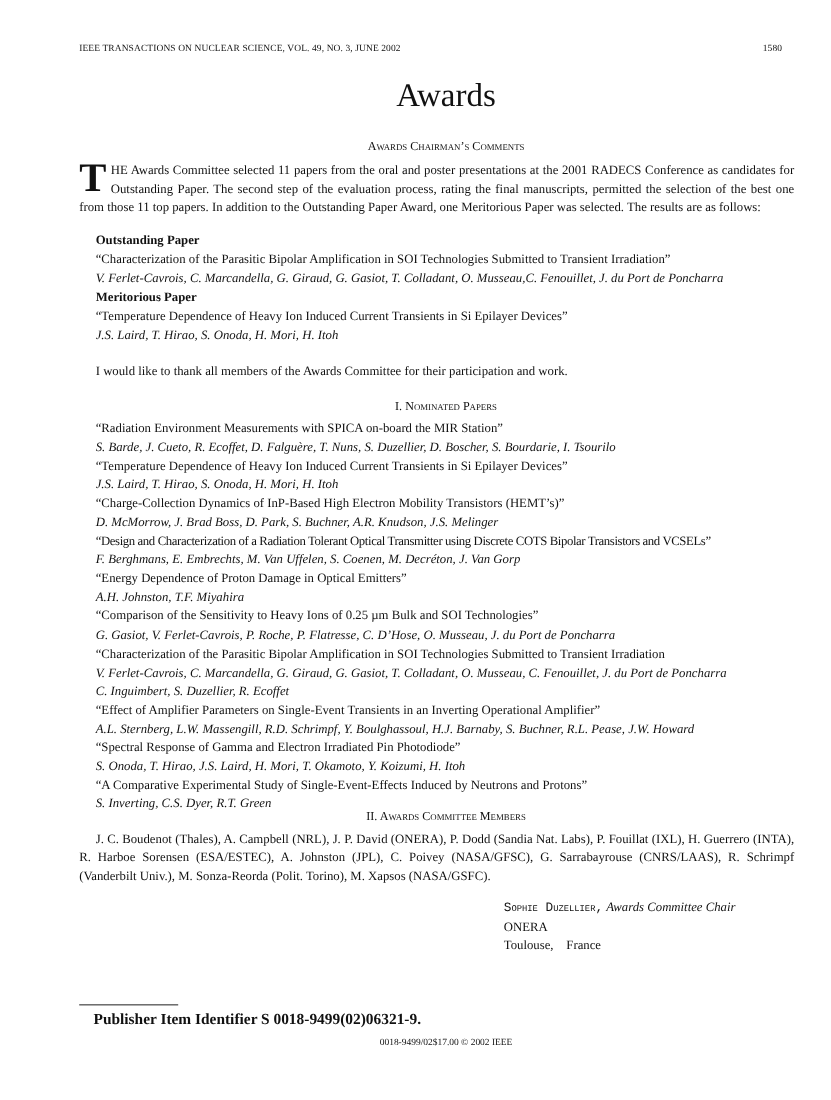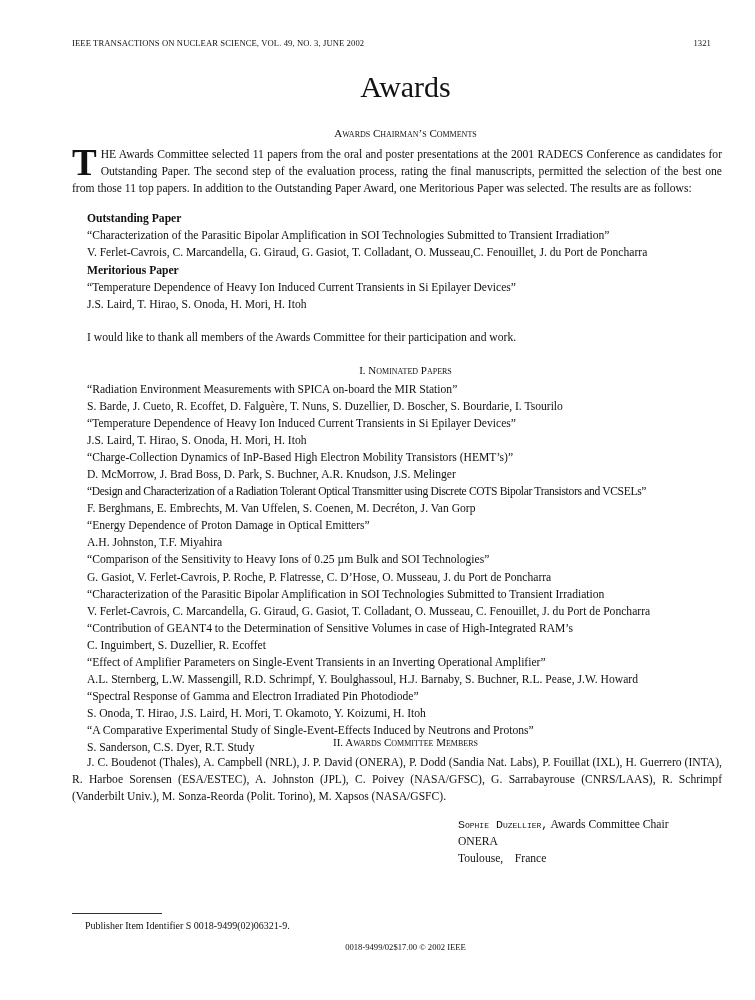--- a/index.html
+++ b/index.html
@@ -10,32 +10,32 @@
   .abs { position: absolute; margin-left: 28px; }
   .running-head { top: 38px; left: 44px; right: 44px; font-size: 8.6px; letter-spacing: 0.1px; display: flex; justify-content: space-between; }
   .title { top: 70px; left: 0; width: 755px; text-align: center; font-size: 30px; }
   .sc { font-variant: small-caps; font-family: Liberation Mono, monospace; }
   .sec-head { left: 0; width: 755px; text-align: center; font-size: 11px; font-variant: small-caps; }
   .para { left: 44px; width: 650px; font-size: 11.6px; line-height: 17px; text-align: justify; }
   .dropcap { float: left; font-size: 37px; line-height: 30px; margin: 2px 4px 0 0; font-weight: bold; }
   .list { left: 59px; width: 660px; font-size: 11.6px; line-height: 17.2px; }
   .list div { white-space: nowrap; }
   .b { font-weight: bold; }
-  .i { }
+  .i { font-style: italic; }
   .sig { left: 430px; font-size: 11.6px; line-height: 17px; }
   .foot-rule { top: 913px; left: 44px; width: 90px; border-top: 1px solid #333; }
-  .foot-note { top: 920px; left: 57px; font-size: 10px; }
+  .foot-note { top: 920px; left: 57px; font-size: 14px; font-weight: bold; }
   .copyright { top: 942px; left: 0; width: 755px; text-align: center; font-size: 8.6px; }
 </style>
 </head>
 <body>
 
 <div class="abs running-head">
   <span>IEEE TRANSACTIONS ON NUCLEAR SCIENCE, VOL. 49, NO. 3, JUNE 2002</span>
-  <span>1321</span>
+  <span>1580</span>
 </div>
 
 <div class="abs title">Awards</div>
 
 <div class="abs sec-head" style="top:127px;">Awards Chairman’s Comments</div>
 
 <div class="abs para" style="top:146px;">
   <span class="dropcap">T</span><span>HE Awards Committee selected 11 papers from the oral and poster presentations at the 2001 RADECS Conference as candidates for Outstanding Paper. The second step of the evaluation process, rating the final manuscripts, permitted the selection of the best one from those 11 top papers. In addition to the Outstanding Paper Award, one Meritorious Paper was selected. The results are as follows:</span>
 </div>
 
@@ -60,28 +60,27 @@
   <div>“Charge-Collection Dynamics of InP-Based High Electron Mobility Transistors (HEMT’s)”</div>
   <div class="i">D. McMorrow, J. Brad Boss, D. Park, S. Buchner, A.R. Knudson, J.S. Melinger</div>
   <div style="letter-spacing:-0.35px;">“Design and Characterization of a Radiation Tolerant Optical Transmitter using Discrete COTS Bipolar Transistors and VCSELs”</div>
   <div class="i">F. Berghmans, E. Embrechts, M. Van Uffelen, S. Coenen, M. Decréton, J. Van Gorp</div>
   <div>“Energy Dependence of Proton Damage in Optical Emitters”</div>
   <div class="i">A.H. Johnston, T.F. Miyahira</div>
   <div>“Comparison of the Sensitivity to Heavy Ions of 0.25 µm Bulk and SOI Technologies”</div>
   <div class="i">G. Gasiot, V. Ferlet-Cavrois, P. Roche, P. Flatresse, C. D’Hose, O. Musseau, J. du Port de Poncharra</div>
   <div>“Characterization of the Parasitic Bipolar Amplification in SOI Technologies Submitted to Transient Irradiation</div>
   <div class="i">V. Ferlet-Cavrois, C. Marcandella, G. Giraud, G. Gasiot, T. Colladant, O. Musseau, C. Fenouillet, J. du Port de Poncharra</div>
-  <div>“Contribution of GEANT4 to the Determination of Sensitive Volumes in case of High-Integrated RAM’s</div>
   <div class="i">C. Inguimbert, S. Duzellier, R. Ecoffet</div>
   <div>“Effect of Amplifier Parameters on Single-Event Transients in an Inverting Operational Amplifier”</div>
   <div class="i">A.L. Sternberg, L.W. Massengill, R.D. Schrimpf, Y. Boulghassoul, H.J. Barnaby, S. Buchner, R.L. Pease, J.W. Howard</div>
   <div>“Spectral Response of Gamma and Electron Irradiated Pin Photodiode”</div>
   <div class="i">S. Onoda, T. Hirao, J.S. Laird, H. Mori, T. Okamoto, Y. Koizumi, H. Itoh</div>
   <div>“A Comparative Experimental Study of Single-Event-Effects Induced by Neutrons and Protons”</div>
-  <div class="i">S. Sanderson, C.S. Dyer, R.T. Study</div>
+  <div class="i">S. Inverting, C.S. Dyer, R.T. Green</div>
 </div>
 
 <div class="abs sec-head" style="top:736px;">II. Awards Committee Members</div>
 
 <div class="abs para" style="top:754px; text-indent:15px;">J. C. Boudenot (Thales), A. Campbell (NRL), J. P. David (ONERA), P. Dodd (Sandia Nat. Labs), P. Fouillat (IXL), H. Guerrero (INTA), R. Harboe Sorensen (ESA/ESTEC), A. Johnston (JPL), C. Poivey (NASA/GFSC), G. Sarrabayrouse (CNRS/LAAS), R. Schrimpf (Vanderbilt Univ.), M. Sonza-Reorda (Polit. Torino), M. Xapsos (NASA/GSFC).</div>
 
 <div class="abs sig" style="top:816px;">
   <div><span class="sc">Sophie Duzellier,</span> <span class="i">Awards Committee Chair</span></div>
   <div>ONERA</div>
   <div style="white-space:pre;">Toulouse,    France</div>

